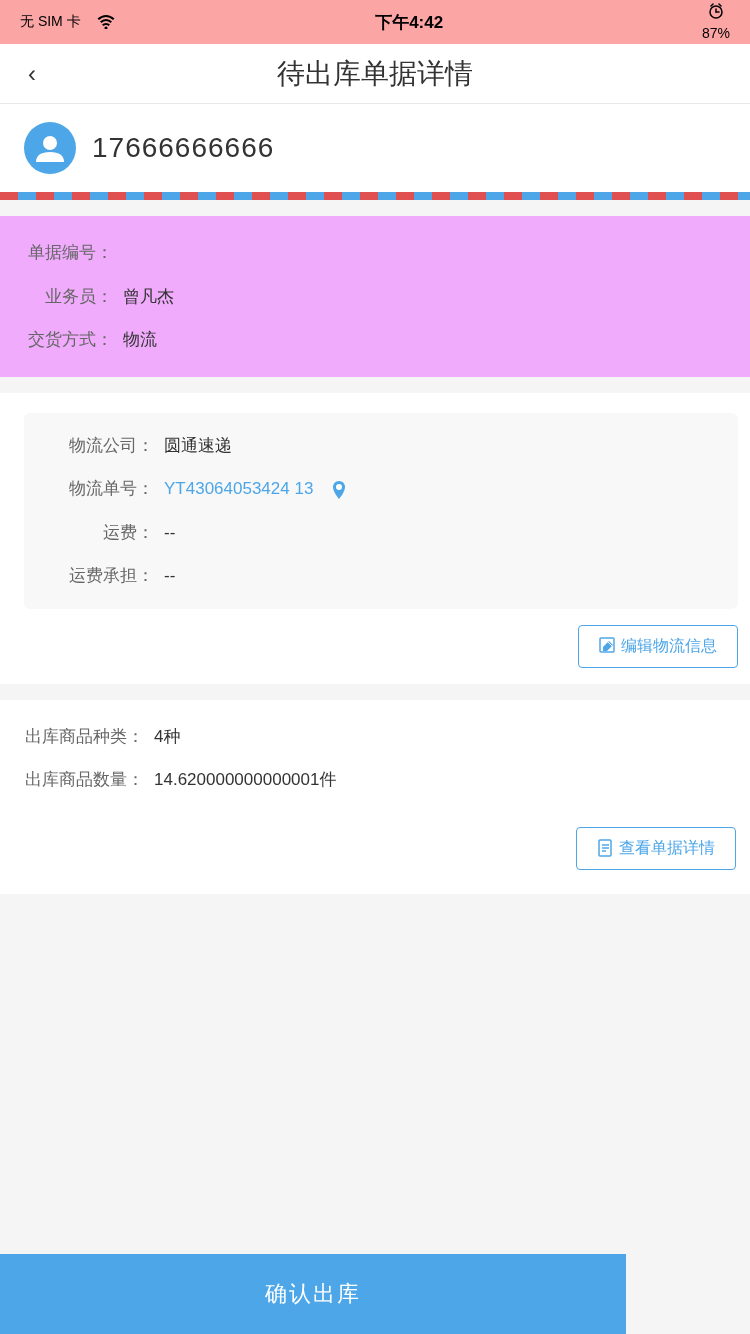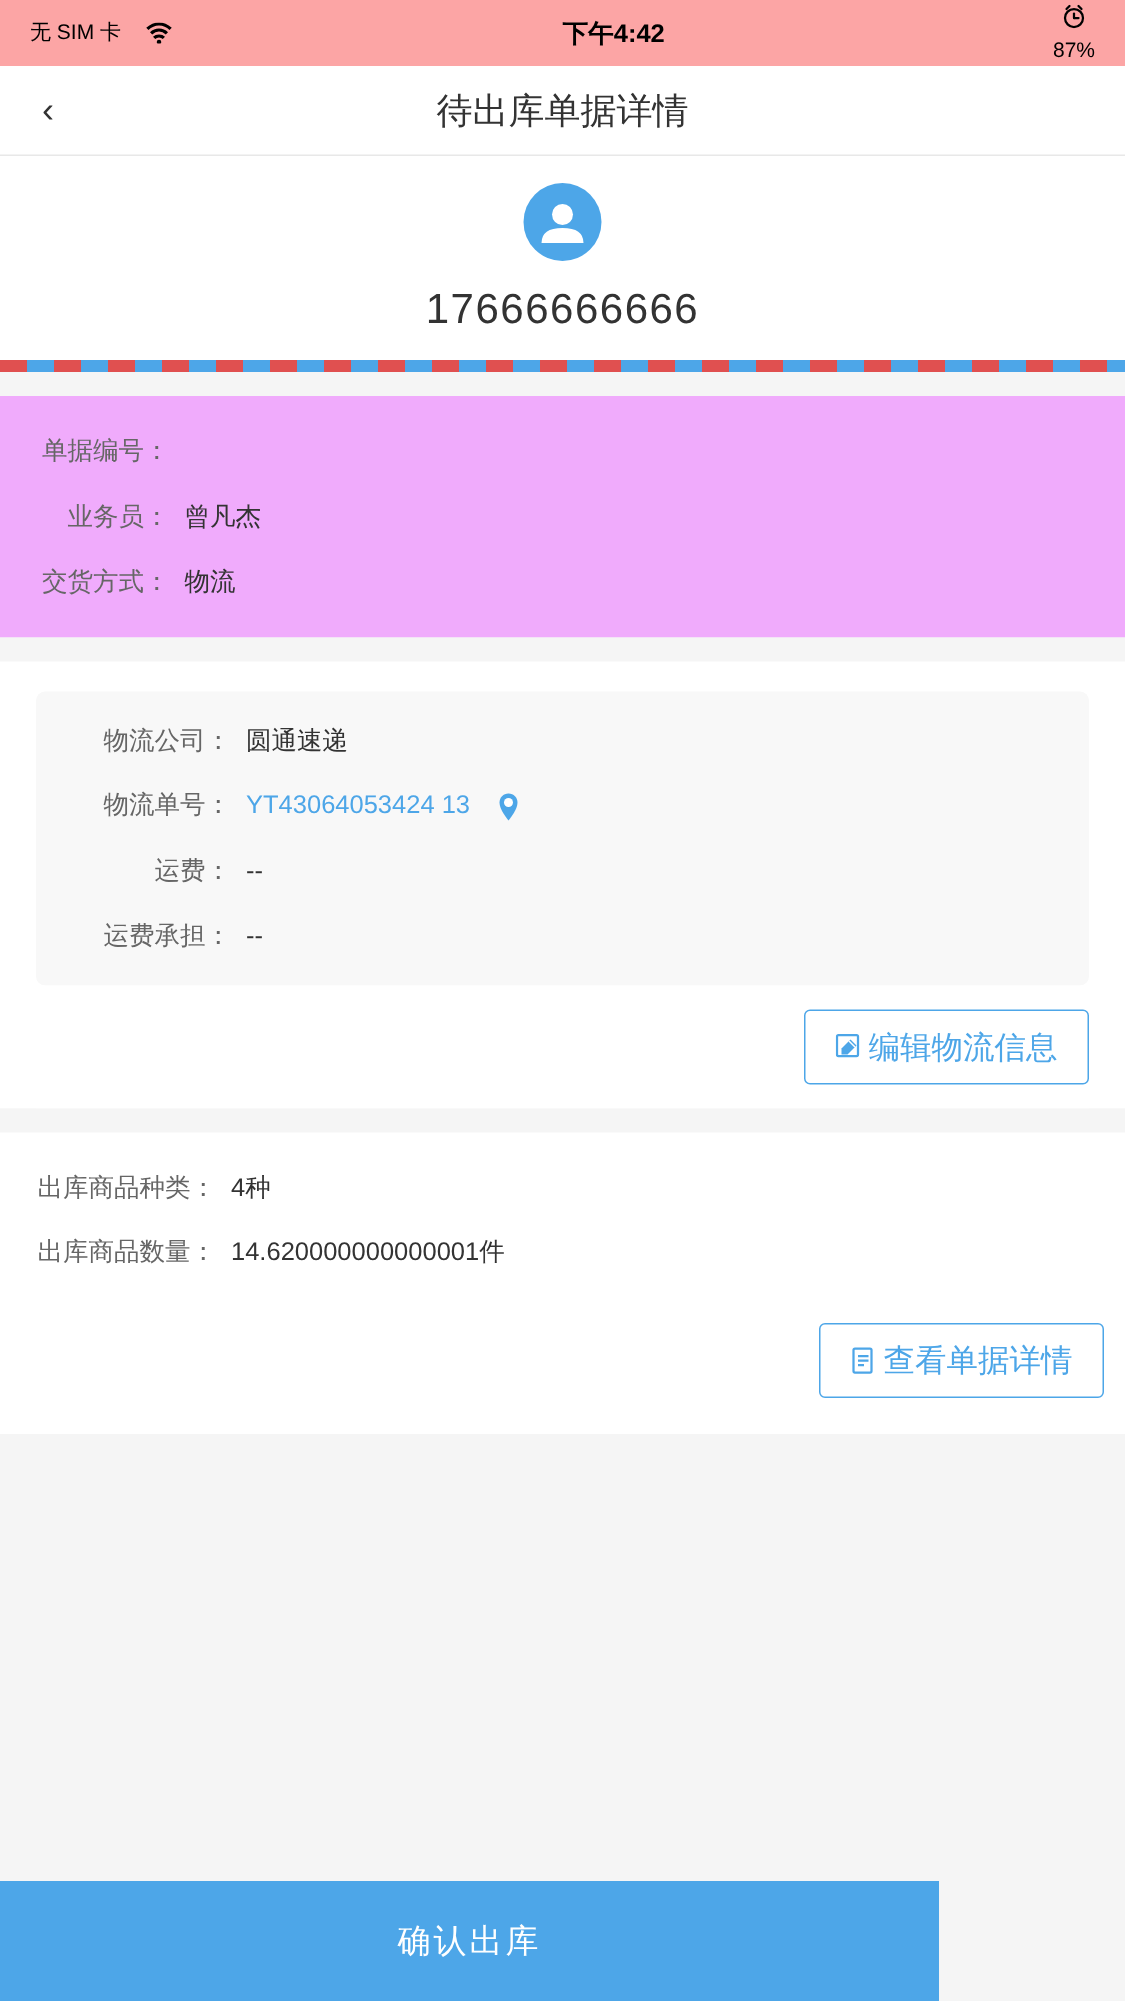--- a/index.html
+++ b/index.html
@@ -48,21 +48,21 @@
     .nav-back {
       font-size: 24px;
       color: #333;
       cursor: pointer;
       padding: 8px;
     }
     .nav-title {
       position: absolute;
       left: 50%;
       transform: translateX(-50%);
-      font-size: 24px;
+      font-size: 28px;
       font-weight: 500;
       color: #333;
     }
 
     
     .dashed-line {
       height: 8px;
       background: repeating-linear-gradient(
         90deg,
         #e05050 0px, #e05050 18px,
@@ -71,21 +71,20 @@
       margin: 0;
     }
 
     
     .customer-header {
       background: white;
       display: flex;
       align-items: center;
       padding: 18px 24px;
       gap: 16px;
-      flex-direction: column;
     }
     .customer-avatar {
       width: 52px;
       height: 52px;
       border-radius: 50%;
       background: #4da6e8;
       display: flex;
       align-items: center;
       justify-content: center;
       flex-shrink: 0;
@@ -154,21 +153,21 @@
       justify-content: flex-end;
       padding: 16px 24px;
       background: white;
       border-bottom: 1px solid #e8e8e8;
     }
     .btn-outline {
       border: 1px solid #4da6e8;
       border-radius: 4px;
       padding: 10px 20px;
       color: #4da6e8;
-      font-size: 21px;
+      font-size: 16px;
       display: flex;
       align-items: center;
       gap: 4px;
       background: white;
       cursor: pointer;
     }
 
     
     .goods-card {
       background: white;
@@ -267,21 +266,21 @@
     <span class="info-value">曾凡杰</span>
   </div>
   <div class="info-row">
     <span class="info-label">交货方式：</span>
     <span class="info-value">物流</span>
   </div>
 </div>
 
 <div class="section-gap"></div>
 
-<div style="background:white; padding: 20px 24px 0 24px;">
+<div style="background:white; padding: 20px 12px 0 24px;">
   <div class="logistics-card">
     <div class="info-row">
       <span class="info-label">物流公司：</span>
       <span class="info-value">圆通速递</span>
     </div>
     <div class="info-row">
       <span class="info-label">物流单号：</span>
       <span class="info-value blue">
         <span>YT43064053424 13</span>
         <span class="track-icon">

